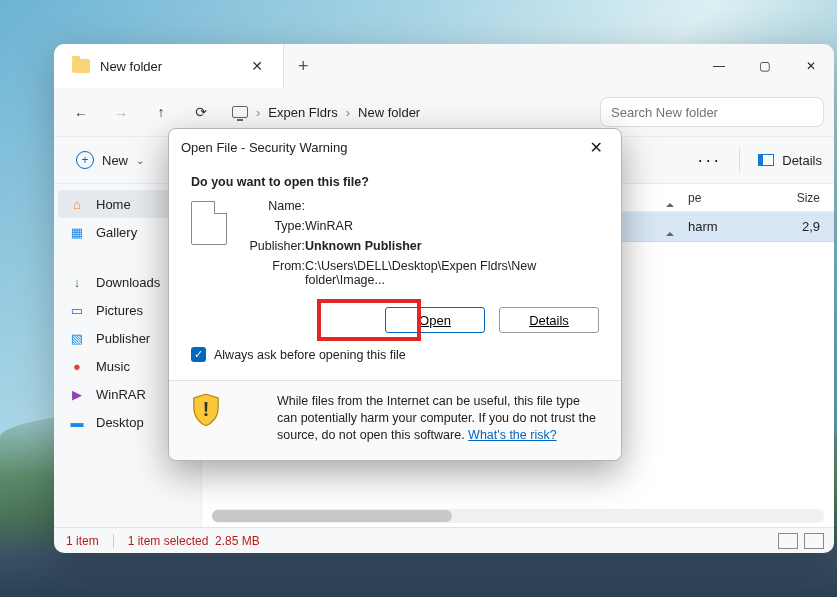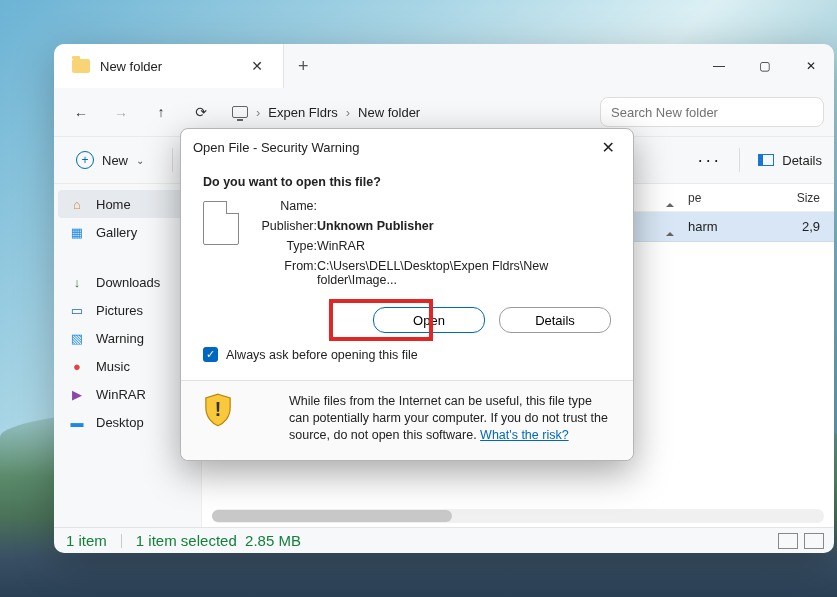--- a/index.html
+++ b/index.html
@@ -64,45 +64,45 @@
 .col-headers { display:flex; height:28px; align-items:center; border-bottom:1px solid #eee; font-size:12px; color:#333;}
 .col-name { flex:1; padding-left: 30px; position:relative; cursor:pointer;}
 .col-name::after{content:"";position:absolute;right:14px;top:5px;width:0;height:0;border-left:4px solid transparent;border-right:4px solid transparent;border-bottom:4px solid #666;}
 .col-type{width:74px;}
 .col-size{width:72px; text-align:right; padding-right:14px;}
 .file-row { display:flex; height:30px; align-items:center; background:#d8e6f5; font-size:13px; color:#222; border-bottom:1px solid #cddceb;}
 .file-row .col-name{display:flex;align-items:center;gap:8px;}
 .hscroll { position:absolute; bottom:4px; left:10px; right:10px; height:14px; background:#f0f0f0; border-radius:7px;}
 .hscroll-thumb { position:absolute; left:0; top:1px; height:12px; width:240px; background:#c8c8c8; border-radius:6px;}
 
-.status { height:26px; border-top:1px solid #e4e4e4; display:flex; align-items:center; font-size:15px; color:#15803d; padding-left:12px; gap:14px;}
+.status { height:26px; border-top:1px solid #e4e4e4; display:flex; align-items:center; font-size:12px; color:#b91c1c; padding-left:12px; gap:14px;}
 .st-div { width:1px; height:14px; background:#ccc;}
 .view-icons { margin-left:auto; display:flex; gap:6px; padding-right:10px;}
 .view-ic{width:20px;height:16px;border:1px solid #888;}
 
 
 .dialog {
-  position:absolute; left:180px; top:128px; width:454px;
+  position:absolute; left:168px; top:128px; width:454px;
   background:#fff; border:1px solid #b5b5b5; border-radius:8px;
   box-shadow:0 12px 36px rgba(0,0,0,.35); z-index:10;
 }
 .dlg-title{display:flex;align-items:center;height:36px;padding:0 12px;font-size:13px;color:#222;}
 .dlg-close{margin-left:auto;font-size:16px;cursor:pointer;padding:2px 6px;}
 .dlg-body{padding:10px 22px 14px 22px;font-size:12.5px;color:#222;}
 .dlg-q{font-weight:700;margin-bottom:10px;}
 .info-grid{display:flex;gap:14px;margin-bottom:14px;}
 .file-glyph{width:36px;height:44px;border:1.5px solid #888;border-radius:2px;position:relative;margin-top:2px;}
 .file-glyph::before{content:"";position:absolute;top:-1px;right:-1px;width:12px;height:12px;background:#fff;border-left:1.5px solid #888;border-bottom:1.5px solid #888;}
 .kv{flex:1;}
 .kv-row{display:flex;margin-bottom:6px;}
 .kv-label{width:64px;text-align:right;color:#222;}
 .kv-val{flex:1;}
 .kv-val.bold{font-weight:700;}
 .dlg-actions{display:flex;gap:14px;justify-content:flex-end;margin:8px 0 14px;}
-.dlg-btn{width:112px;height:26px;font-size:13px;border:1px solid #9a9a9a;background:#fff;border-radius:12px;cursor:pointer;}
+.dlg-btn{width:100px;height:26px;font-size:13px;border:1px solid #9a9a9a;background:#fff;border-radius:3px;cursor:pointer;text-decoration:underline;}
 .dlg-btn.default{border-color:#0067c0;}
 .red-ring{position:absolute;border:4px solid #e22626;width:104px;height:42px;pointer-events:none;}
 .checkbox-row{display:flex;align-items:center;gap:8px;margin-bottom:4px;}
 .cb{width:15px;height:15px;background:#0067c0;border-radius:3px;display:flex;align-items:center;justify-content:center;color:#fff;font-size:11px;}
 .dlg-foot{border-top:1px solid #e0e0e0;padding:12px 22px 16px;display:flex;gap:16px;background:#fafafa;border-radius:0 0 8px 8px;}
 .shield{width:30px;height:34px;position:relative;}
 .shield svg{width:100%;height:100%;}
 .warning-text{font-size:12.5px;color:#222;flex:1;line-height:1.35;margin-left:40px;}
 .warning-text a{color:#0067c0;}
 </style>
@@ -172,21 +172,21 @@
       <div class="side-item">
         <span class="ic ic-dl">↓</span>
         <span>Downloads</span>
       </div>
       <div class="side-item">
         <span class="ic ic-docs">▭</span>
         <span>Pictures</span>
       </div>
       <div class="side-item">
         <span class="ic ic-pics">▧</span>
-        <span>Warning</span>
+        <span>Publisher</span>
       </div>
       <div class="side-item">
         <span class="ic ic-music">●</span>
         <span>Music</span>
       </div>
       <div class="side-item">
         <span class="ic ic-videos">▶</span>
         <span>WinRAR</span>
       </div>
       <div class="side-item">
@@ -232,26 +232,26 @@
   </div>
   <div class="dlg-body">
     <div class="dlg-q">Do you want to open this file?</div>
     <div class="info-grid">
       <div class="file-glyph"></div>
       <div class="kv">
         <div class="kv-row">
           <div class="kv-label">Name:</div>
         </div>
         <div class="kv-row">
+          <div class="kv-label">Type:</div>
+          <div class="kv-val">WinRAR</div>
+        </div>
+        <div class="kv-row">
           <div class="kv-label">Publisher:</div>
           <div class="kv-val bold">Unknown Publisher</div>
-        </div>
-        <div class="kv-row">
-          <div class="kv-label">Type:</div>
-          <div class="kv-val">WinRAR</div>
         </div>
         <div class="kv-row">
           <div class="kv-label">From:</div>
           <div class="kv-val">C:\Users\DELL\Desktop\Expen Fldrs\New folder\Image...</div>
         </div>
       </div>
     </div>
     <div class="dlg-actions" style="position:relative;">
       <div class="red-ring" style="left:126px;top:-8px;"></div>
       <button class="dlg-btn default">Open</button>

